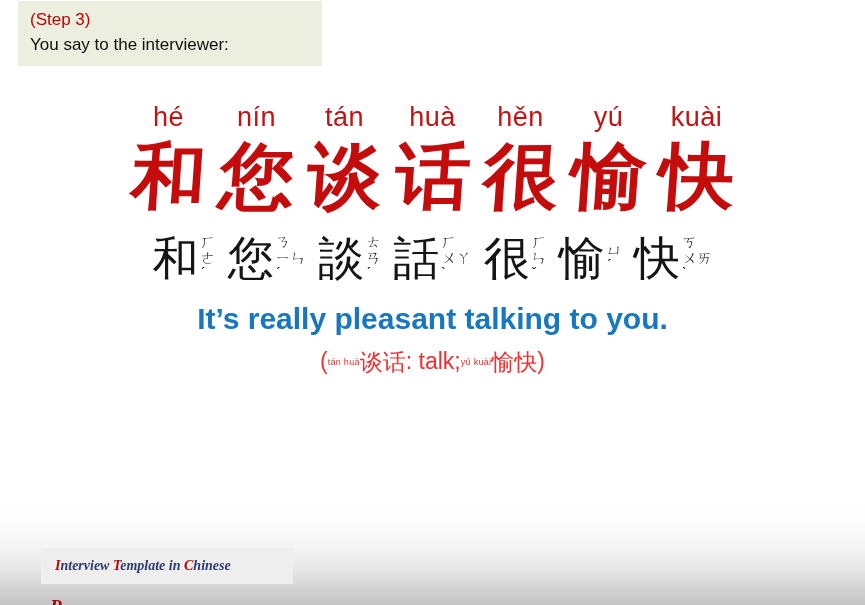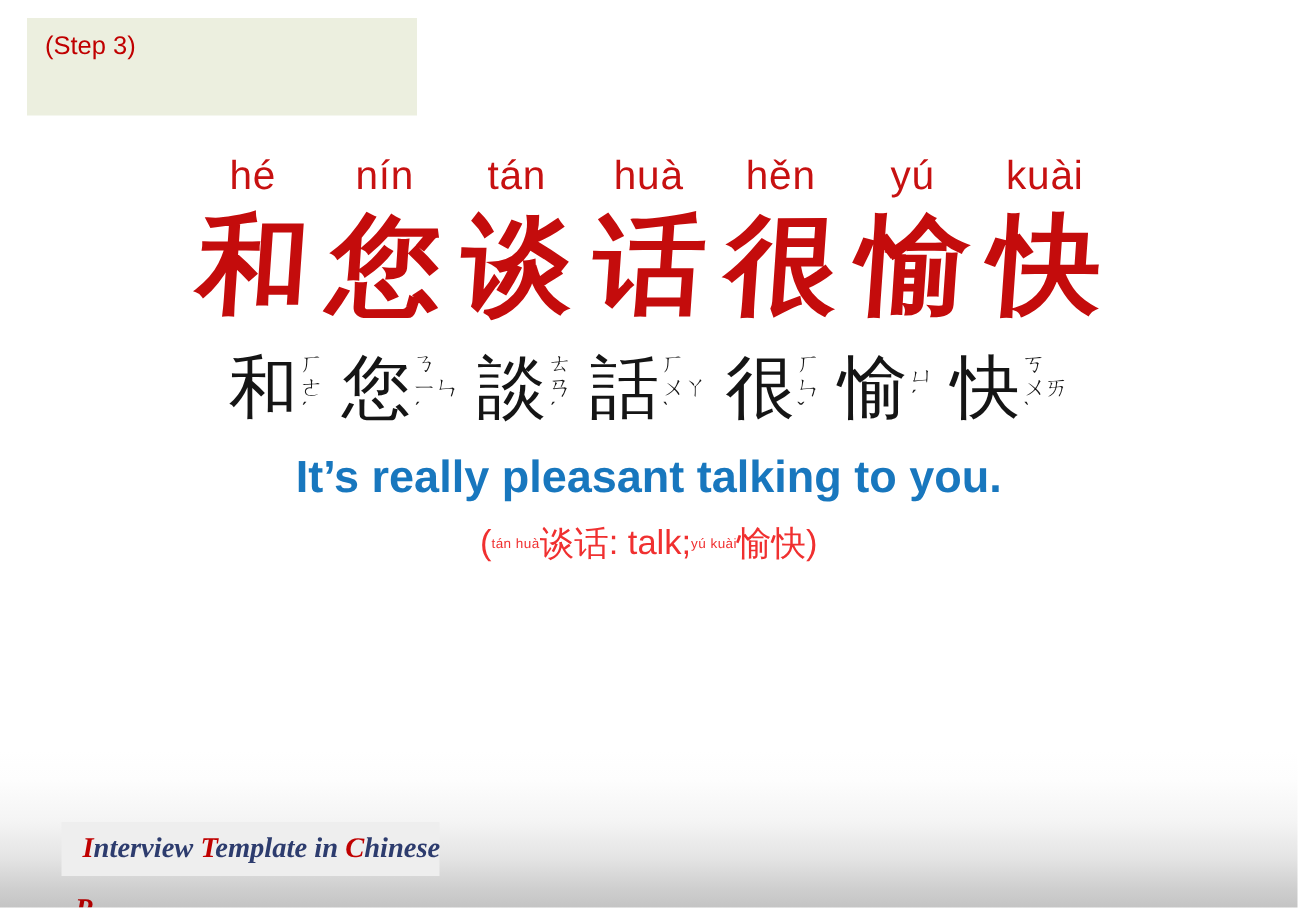--- a/index.html
+++ b/index.html
@@ -26,22 +26,22 @@
         #e4e4e4 572px,
         #cfcfcf 592px,
         #c4c4c4 605px);
     overflow: hidden;
   }
 
   
   #step-box {
     position: absolute;
     left: 18px;
-    top: 12px;
-    width: 260px;
+    top: 1px;
+    width: 304px;
     height: 65px;
     background: #ecefdf;
     box-sizing: border-box;
     padding: 7px 0 0 12px;
   }
   #step-label {
     color: #c00000;
     font-size: 17px;
     line-height: 24px;
     white-space: nowrap;
@@ -185,21 +185,21 @@
     background: #eeeeee;
     display: flex;
     align-items: center;
     padding-left: 14px;
     box-sizing: border-box;
   }
   #footer-text {
     font-family: "Liberation Serif", "DejaVu Serif", serif;
     font-style: italic;
     font-weight: 700;
-    font-size: 19px;
+    font-size: 14px;
     color: #2d3c6e;
     white-space: nowrap;
   }
   #footer-text .cap {
     color: #c00000;
   }
 
   #footer-partial {
     position: absolute;
     left: 50px;
@@ -214,20 +214,21 @@
     line-height: 22px;
   }
 </style>
 </head>
 <body>
 
 <div id="slide">
 
   <div id="step-box">
     <div id="step-label">(Step 3)</div>
+    <div id="step-instruction">You say to the interviewer:</div>
   </div>
 
   <div id="sentence-block">
 
     <div id="pinyin-hanzi">
         <div class="char-col">
           <div class="pinyin">hé</div>
           <div class="hanzi-big">和</div>
         </div>
         <div class="char-col">

